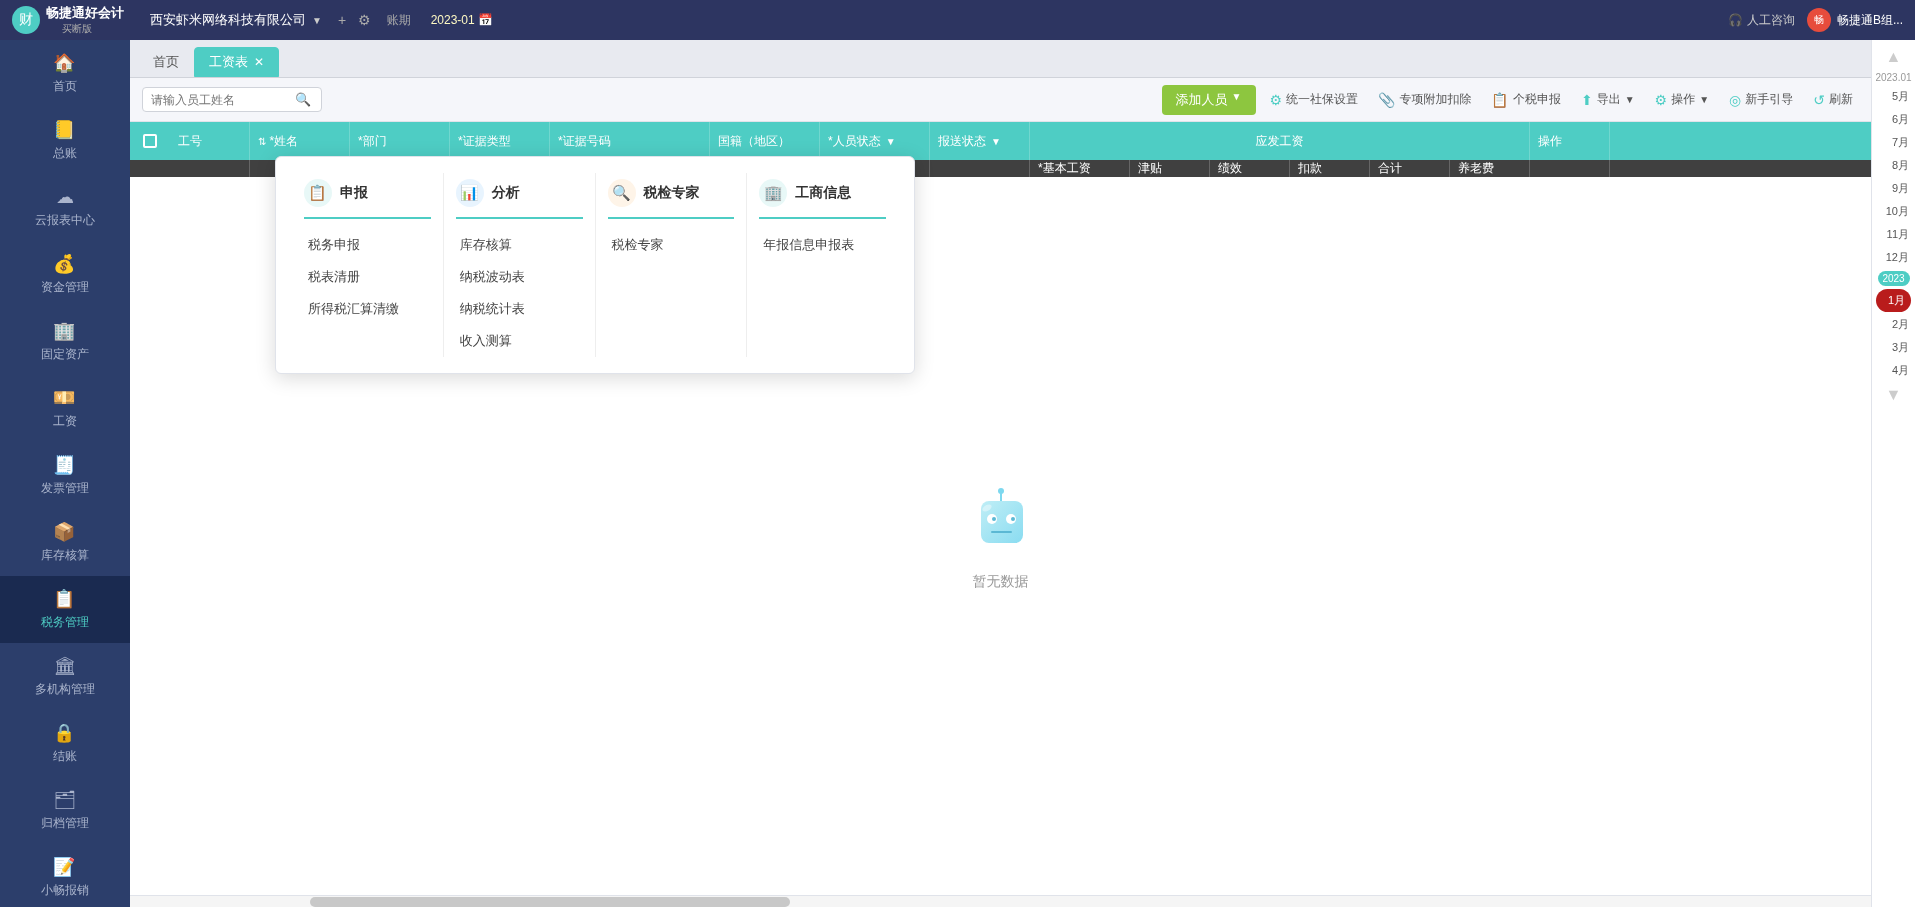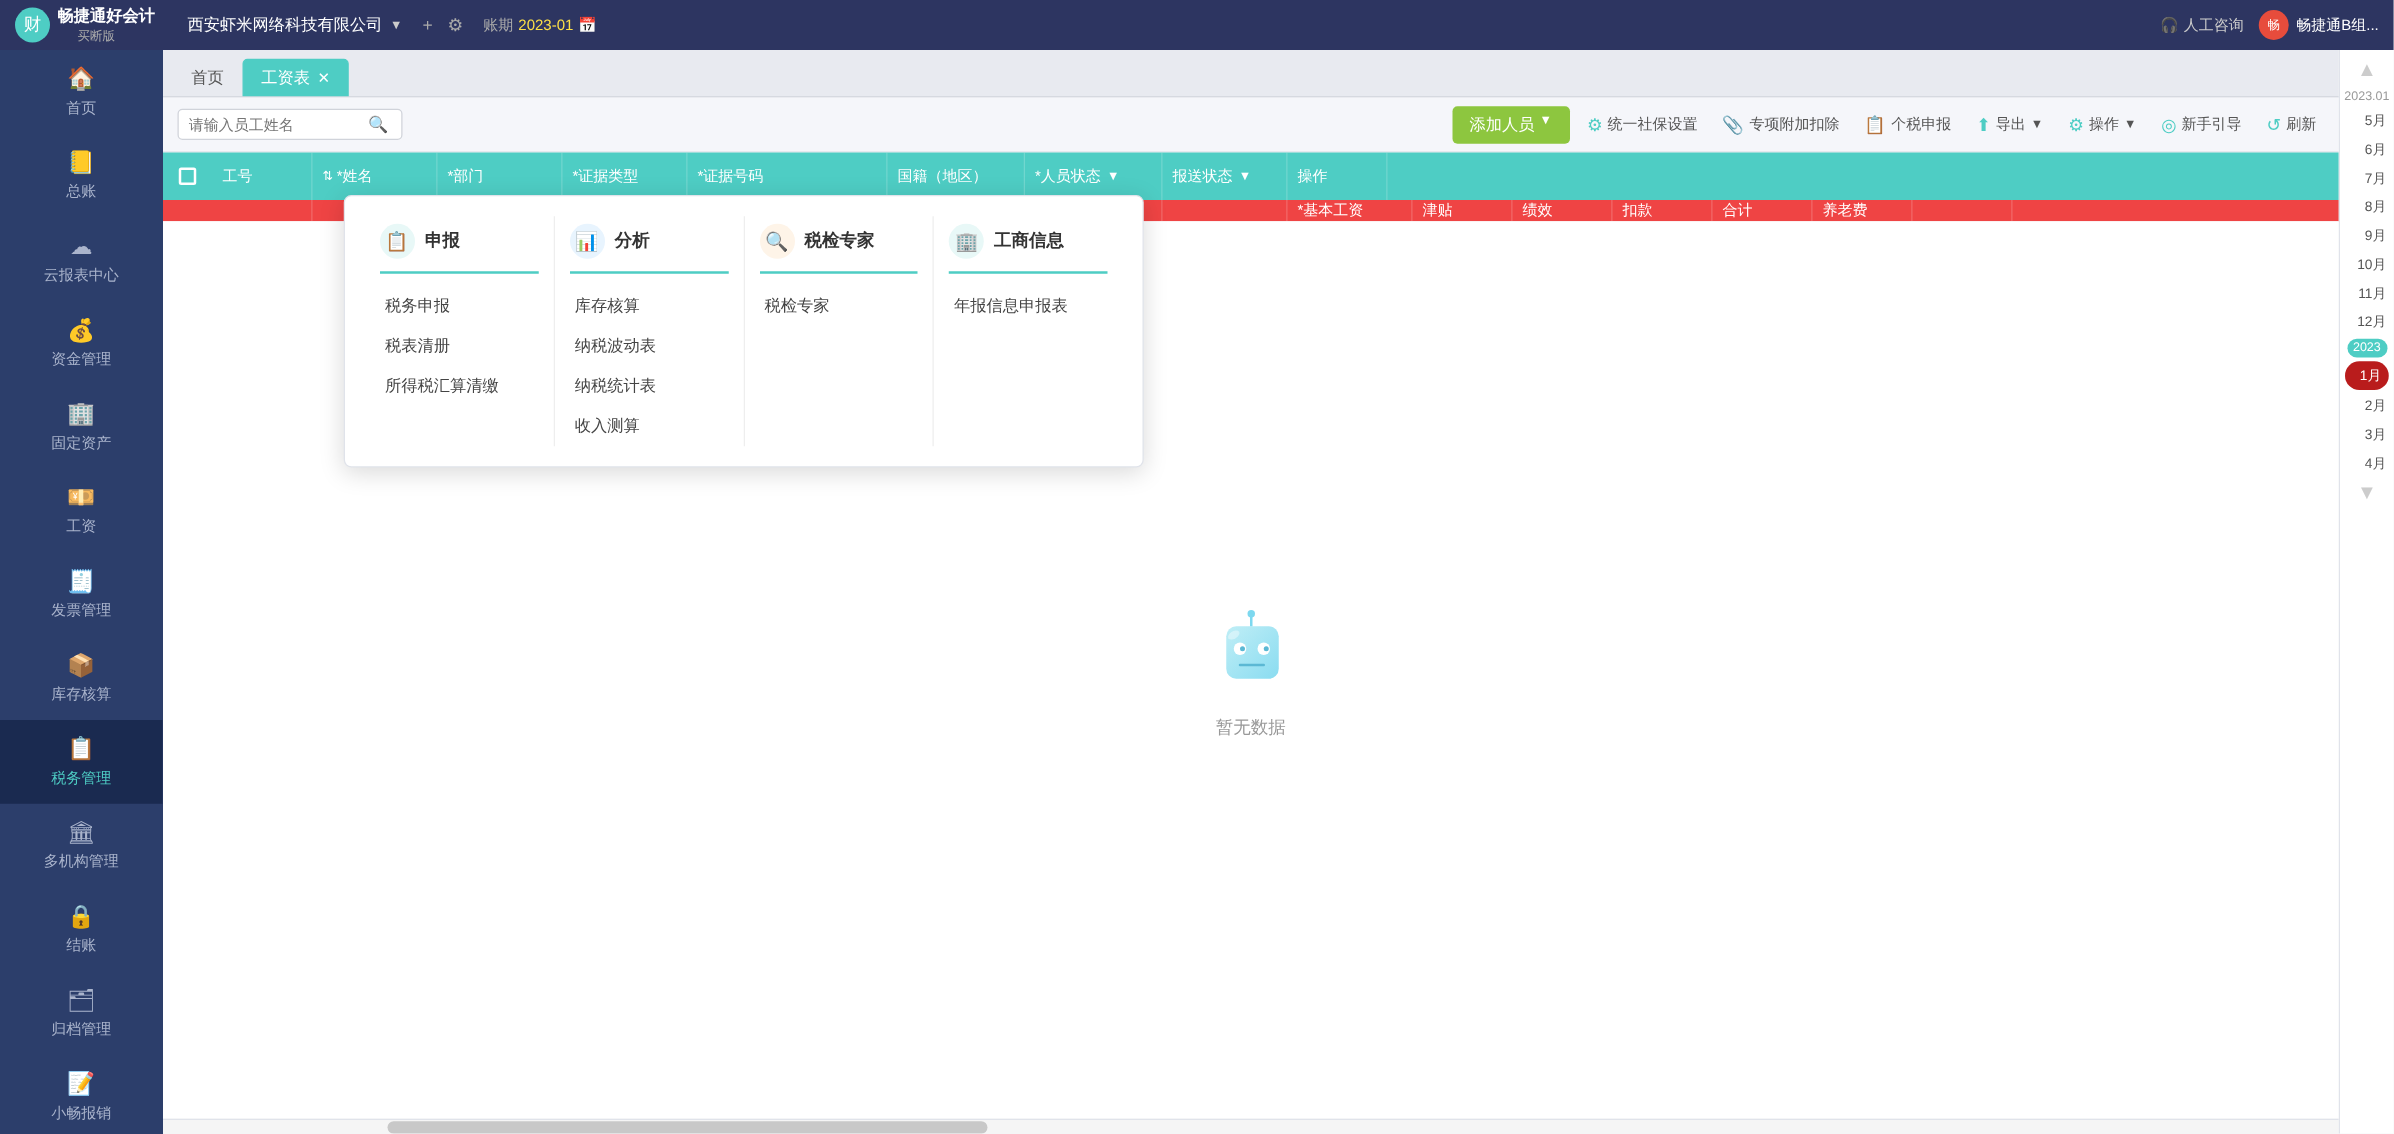--- a/index.html
+++ b/index.html
@@ -36,21 +36,21 @@
       cursor: pointer;
     }
     .company-name { color: white; font-size: 13px; }
     .dropdown-arrow { color: #ccc; font-size: 10px; }
     .header-icons { display: flex; align-items: center; gap: 12px; margin-left: 16px; }
     .header-icon-btn {
       color: #aaa; font-size: 14px; cursor: pointer;
       display: flex; align-items: center;
     }
     .period-label { color: #aaa; font-size: 12px; margin-left: 16px; }
-    .period-value { color: #fde047; font-size: 12px; margin-left: 4px; }
+    .period-value { color: #fef9c3; font-size: 12px; margin-left: 20px; }
     .period-calendar { color: #4ecdc4; font-size: 12px; margin-left: 4px; cursor: pointer; }
     .header-right {
       margin-left: auto;
       display: flex; align-items: center; gap: 12px;
     }
     .customer-service {
       display: flex; align-items: center; gap: 4px;
       color: #ccc; font-size: 12px; cursor: pointer;
     }
     .user-info {
@@ -469,26 +469,29 @@
         <span>国籍（地区）</span>
       </div>
       <div class="th-cell col-status">
         <span>*人员状态</span>
         <span style="font-size:10px; margin-left:2px;">▼</span>
       </div>
       <div class="th-cell col-sendstatus">
         <span>报送状态</span>
         <span style="font-size:10px; margin-left:2px;">▼</span>
       </div>
+      <div class="th-cell" style="width:500px; flex-shrink:0; justify-content:center;">
+        <span>应发工资</span>
+      </div>
       <div class="th-cell col-ops">
         <span>操作</span>
       </div>
     </div>
 
-    <div style="display:flex; background:#ef4444; overflow:hidden; flex-shrink:0;text-align:right;">
+    <div style="display:flex; background:#404040; overflow:hidden; flex-shrink:0;text-align:right;">
       <div style="width:40px; flex-shrink:0;"></div>
       <div class="th-cell col-id"></div>
       <div class="th-cell col-name"></div>
       <div class="th-cell col-dept"></div>
       <div class="th-cell col-certtype"></div>
       <div class="th-cell col-certno"></div>
       <div class="th-cell col-natl"></div>
       <div class="th-cell col-status"></div>
       <div class="th-cell col-sendstatus"></div>
       <div class="th-cell col-base">

